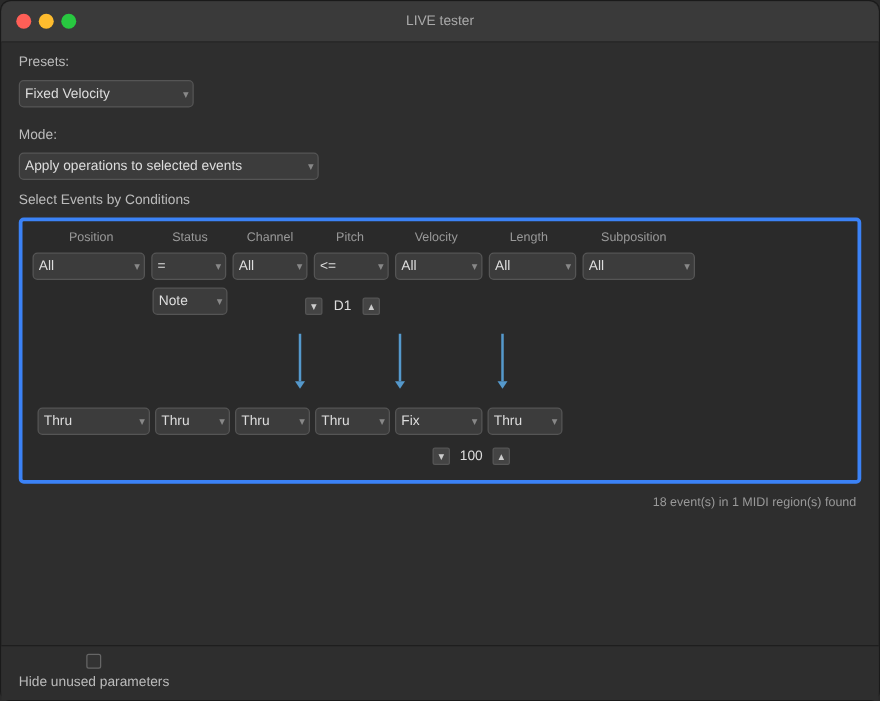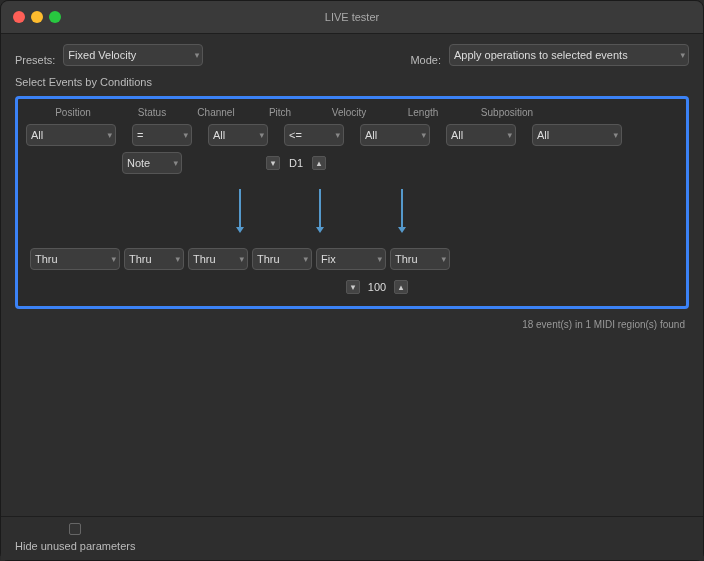--- a/index.html
+++ b/index.html
@@ -52,22 +52,23 @@
     }
     .content {
       flex: 1;
       padding: 10px 14px;
       display: flex;
       flex-direction: column;
       gap: 8px;
     }
     .row {
       display: flex;
-      align-items: flex-end;
+      align-items: flex-start;
       gap: 8px;
+      flex-direction: column;
     }
     .label-text {
       color: #bbb;
       font-size: 11px;
       white-space: nowrap;
     }
     select, .select-like {
       background: #3c3c3c;
       border: 1px solid #555;
       border-radius: 4px;
@@ -118,22 +119,22 @@
       gap: 4px;
       padding: 0 4px;
     }
     .col-header {
       color: #999;
       font-size: 10px;
       text-align: center;
     }
     .dropdowns-row {
       display: flex;
-      align-items: center;
-      gap: 16px;
+      align-items: flex-end;
+      gap: 5px;
     }
     .w-position { width: 90px; }
     .w-status { width: 60px; }
     .w-channel { width: 60px; }
     .w-pitch { width: 60px; }
     .w-velocity { width: 70px; }
     .w-length { width: 70px; }
     .w-subposition { width: 90px; }
     .w-note { width: 60px; }
     .operations-row {

